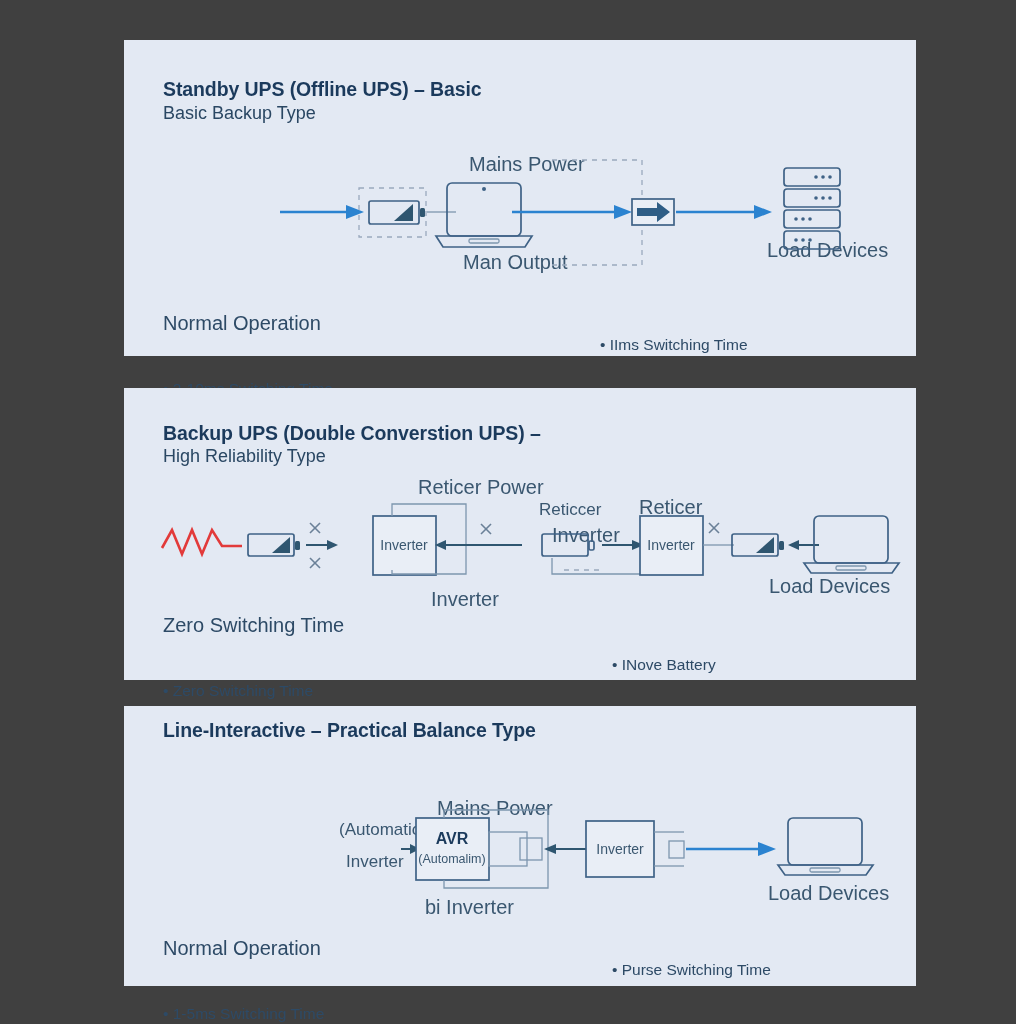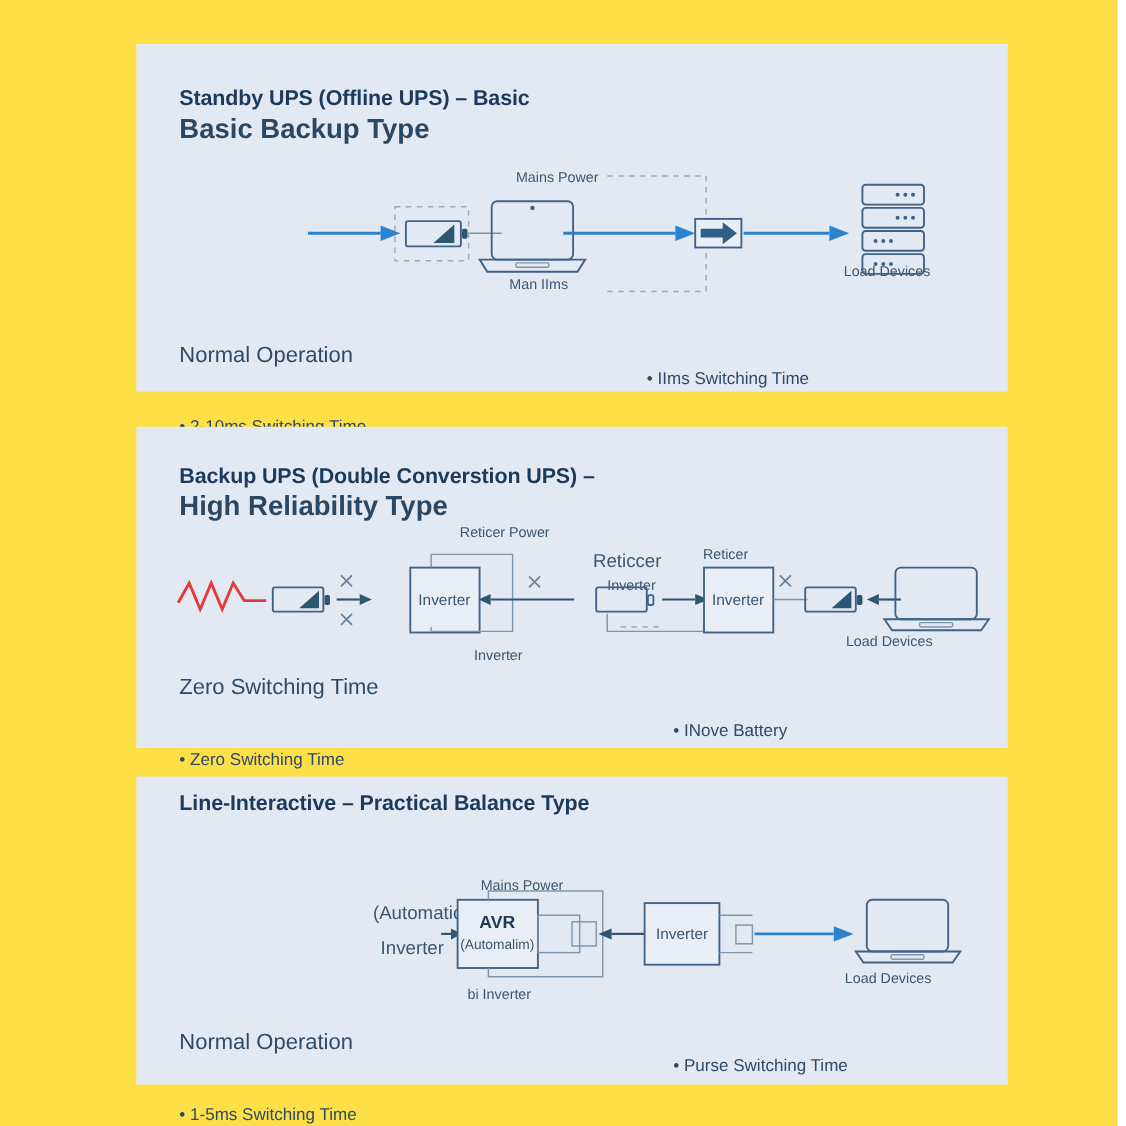--- a/index.html
+++ b/index.html
@@ -2,21 +2,21 @@
 <html><head>
 <meta charset="utf-8">
 <style>
   * { box-sizing: border-box; margin: 0; padding: 0; }
   html, body {
     width: 1024px; height: 1024px;
     background: #ffffff;
     font-family: "Liberation Sans", sans-serif;
     overflow: hidden;
   }
-  .page { position: relative; width: 1016px; height: 1024px; background: #fde047; }
+  .page { position: relative; width: 1016px; height: 1024px; background: #404040; }
 
   .panel {
     position: absolute;
     left: 124px;
     width: 792px;
     background: #e3e9f3;
   }
   #panel-1 { top: 40px;  height: 316px; }
   #panel-2 { top: 388px; height: 292px; }
   #panel-3 { top: 706px; height: 280px; }
@@ -27,39 +27,39 @@
     color: #1b3a5c;
     font-weight: bold;
     font-size: 19.5px;
     letter-spacing: -0.1px;
     white-space: pre;
   }
   .panel-sub {
     position: absolute;
     left: 39px;
     color: #2a4763;
-    font-weight: bold;
-    font-size: 25px;
+    font-weight: normal;
+    font-size: 18px;
     white-space: pre;
   }
 
   .notes {
     position: absolute;
     color: #2d4a66;
     font-size: 15.5px;
     line-height: 22px;
     white-space: pre;
   }
   .notes .head { display: block; font-size: 20px; color: #2d4a66; }
   .notes .bul  { display: block; }
 
   .dlabel {
     position: absolute;
     color: #3a5770;
-    font-size: 13px;
+    font-size: 20px;
     white-space: nowrap;
   }
   .dlabel.sm { font-size: 17px; }
 
   svg { position: absolute; left: 0; top: 0; overflow: visible; }
   .stroke  { fill: none; stroke: #3f6286; stroke-width: 1.7; }
   .stroke-thin { fill: none; stroke: #7d96ae; stroke-width: 1.3; }
   .dash    { fill: none; stroke: #9aa9bd; stroke-width: 1.3; stroke-dasharray: 5 5; }
   .blue    { fill: none; stroke: #2b83d0; stroke-width: 2.6; }
   .bluefill{ fill: #2b83d0; }
@@ -73,21 +73,21 @@
 </head>
 <body>
 
 <div class="page">
 
   <section class="panel" id="panel-1">
     <div class="panel-title" style="top:38px;">Standby UPS (Offline UPS) – Basic</div>
     <div class="panel-sub" style="top:63px;">Basic Backup Type</div>
 
     <div class="dlabel" style="left:345px; top:113px;">Mains Power</div>
-    <div class="dlabel" style="left:339px; top:211px;">Man IIms</div>
+    <div class="dlabel" style="left:339px; top:211px;">Man Output</div>
     <div class="dlabel" style="left:643px; top:199px;">Load Devices</div>
 
     <svg width="792" height="316">
 
       <g>
         <line class="blue" x1="156" y1="172" x2="222" y2="172"></line>
         <polygon class="bluefill" points="222,165 240,172 222,179"></polygon>
       </g>
 
       <rect class="dash" x="235" y="148" width="67" height="49"></rect>
@@ -144,21 +144,21 @@
             <circle cx="686" cy="200" r="1.8"></circle>
         </g>
       </g>
     </svg>
 
     <div class="notes" style="left:39px; top:228px;">
       <span class="head">Normal Operation</span>
       <span class="bul">• 2-10ms Switching Time</span>
       <span class="bul">• Simple, Low Cost</span>
     </div>
-    <div class="notes" style="left:464px; top:250px;">
+    <div class="notes" style="left:476px; top:250px;">
       <span class="bul">• IIms Switching Time</span>
       <span class="bul">• Simple, Low Cost</span>
     </div>
   </section>
 
   <section class="panel" id="panel-2">
     <div class="panel-title" style="top:34px;">Backup UPS (Double Converstion UPS) –</div>
     <div class="panel-sub" style="top:58px;">High Reliability Type</div>
 
     <div class="dlabel" style="left:294px; top:88px;">Reticer Power</div>

